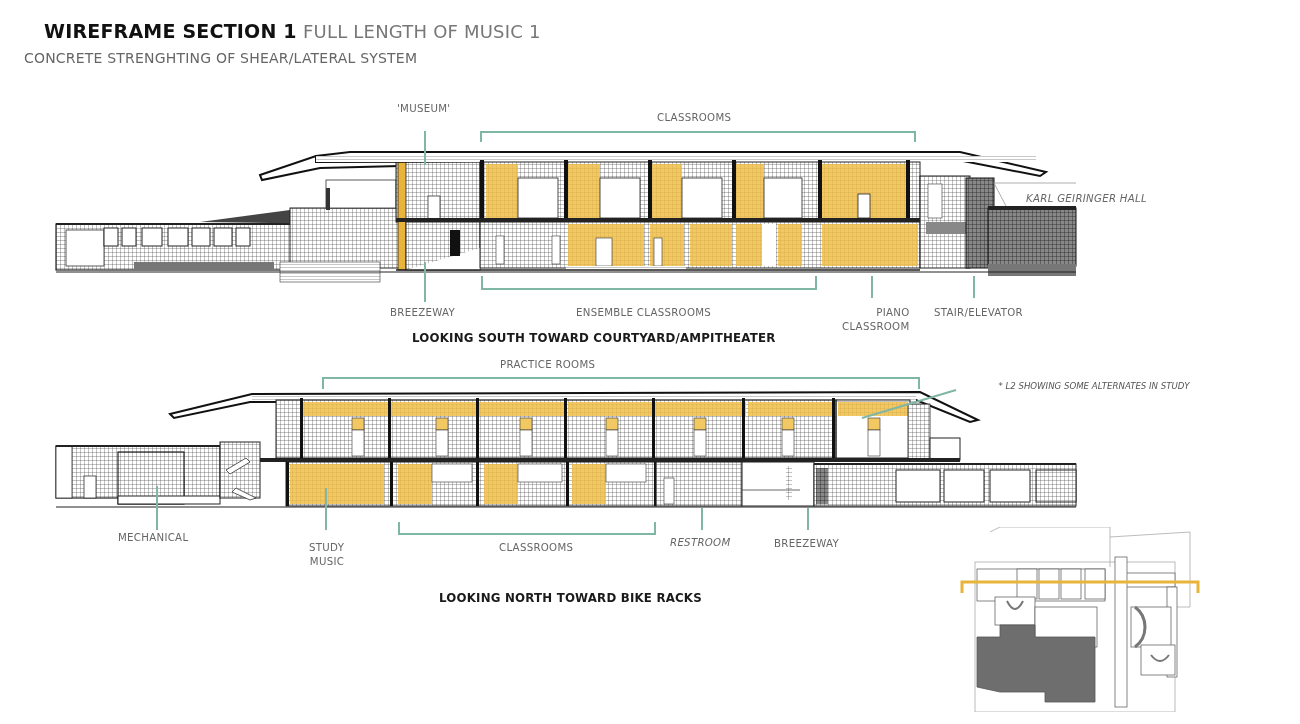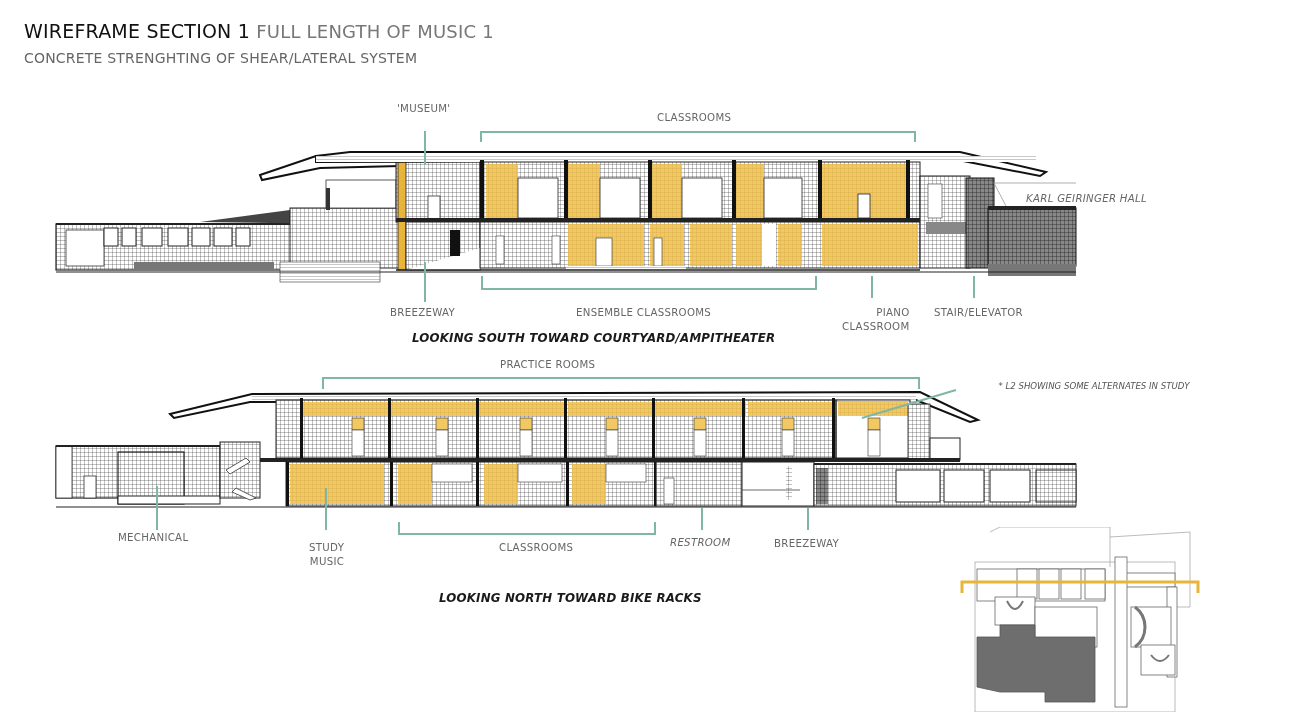--- a/index.html
+++ b/index.html
@@ -1,25 +1,25 @@
 <!DOCTYPE html>
 <html><head>
 <meta charset="utf-8">
 <style>
   * { box-sizing: border-box; margin: 0; padding: 0; }
   html, body { width: 1300px; height: 724px; background: #ffffff; overflow: hidden; }
   body { position: relative; font-family: "DejaVu Sans", sans-serif; color: #333; }
 
   .title { position: absolute; left: 24px; top: 20px; font-size: 19px; letter-spacing: 0.2px; white-space: nowrap; }
-  .title .bold { font-weight: normal; color: #111; }
+  .title .bold { font-weight: bold; color: #111; margin-left: 20px; }
   .title .light { font-weight: normal; color: #777; font-size: 18px; }
   .subtitle { position: absolute; left: 24px; top: 50px; font-size: 14px; color: #666; letter-spacing: 0.2px; }
 
   .lbl { position: absolute; font-size: 10.2px; color: #666; letter-spacing: 0.3px; text-align: right; line-height: 14px; white-space: nowrap; }
-  .caption { position: absolute; font-size: 11.8px; font-weight: bold; color: #1a1a1a; letter-spacing: 0.2px; white-space: nowrap; font-style: italic; }
+  .caption { position: absolute; font-size: 11.8px; font-weight: bold; color: #1a1a1a; letter-spacing: 0.2px; white-space: nowrap; }
   .note { position: absolute; font-size: 8.6px; color: #555; font-style: italic; line-height: 11px; width: 200px; text-align: center; }
 
   .lead { position: absolute; background: #7fb6a6; }
 
   svg.section { position: absolute; }
 </style>
 </head>
 <body>
 
 <div class="title">

